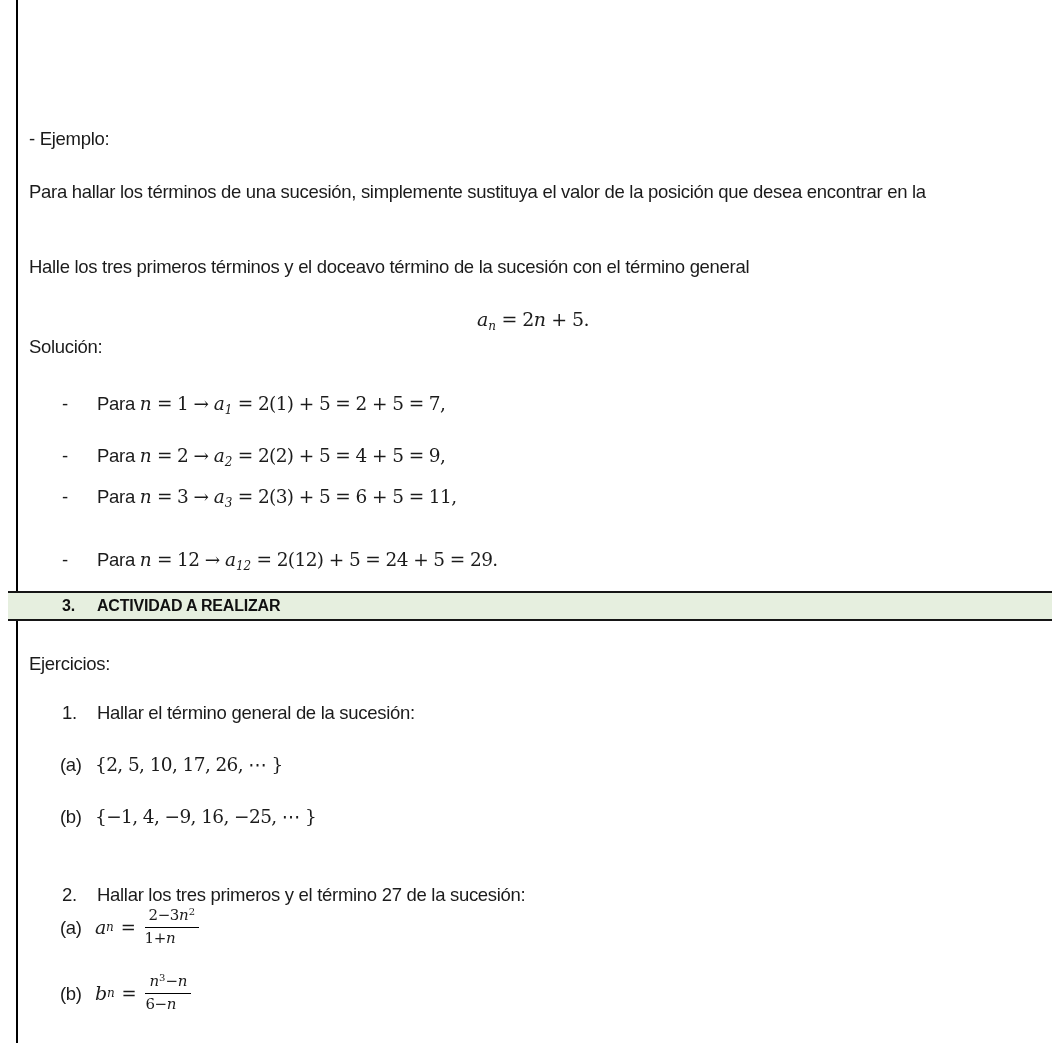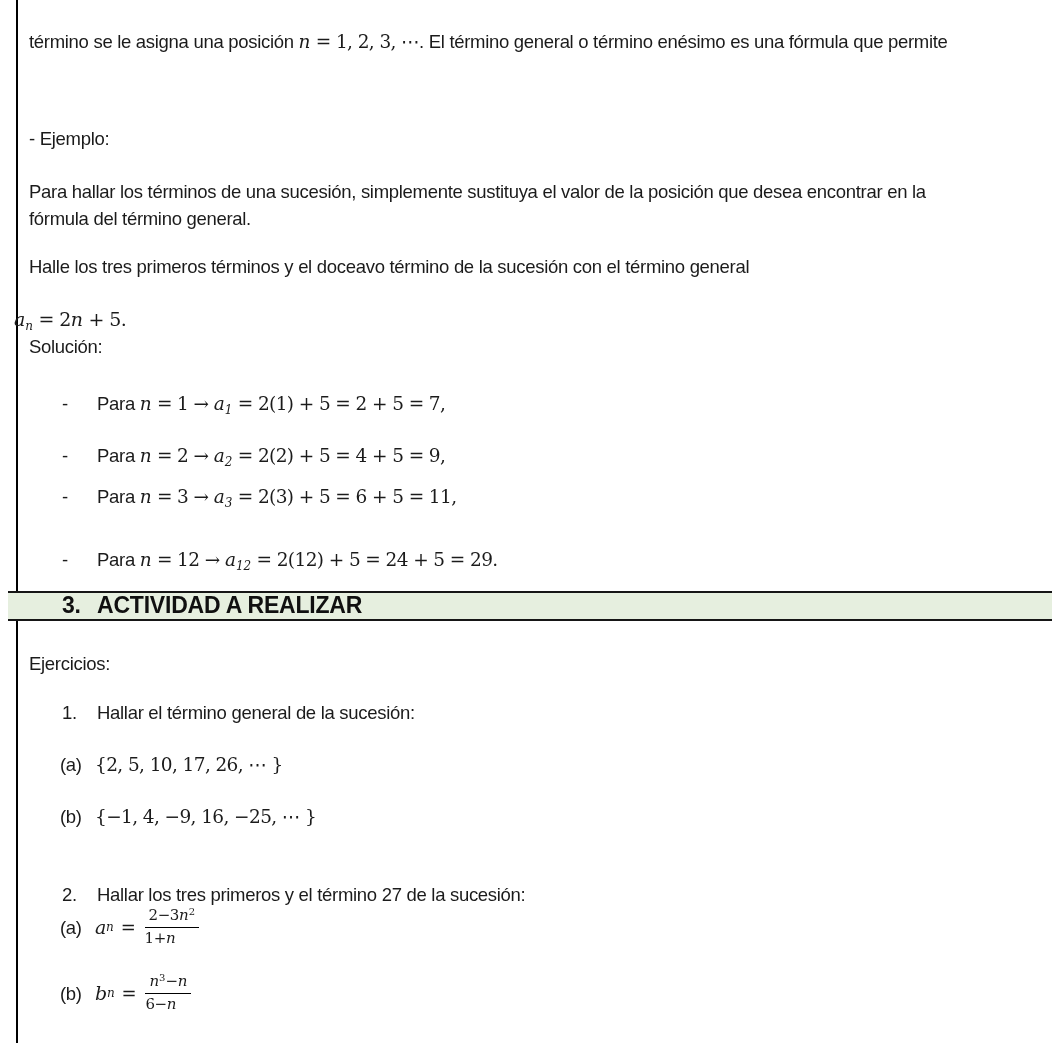--- a/index.html
+++ b/index.html
@@ -11,25 +11,25 @@
   
   .m{font-family:"DejaVu Serif",serif;letter-spacing:-0.6px;}
   .mv{font-family:"DejaVu Serif",serif;font-style:italic;letter-spacing:0;}
   sub.msub{font-family:"DejaVu Serif",serif;font-style:italic;font-size:12px;
        vertical-align:-4px;letter-spacing:0;line-height:0;}
   sup.msup{font-size:10px;vertical-align:5px;letter-spacing:0;line-height:0;}
   
   .marker{display:inline-block;margin-left:62px;width:35px;}
   .plabel{display:inline-block;margin-left:60px;width:35px;}
   
-  .center-math{text-align:left;padding-left:14px;font-size:19px;}
+  .center-math{text-align:center;padding-left:14px;font-size:19px;}
   
   .band{position:absolute;top:591px;left:8px;right:0;background:#e6efdf;
        border-top:2px solid #161616;border-bottom:2px solid #161616;
-       padding:3px 0 4px;font-weight:bold;font-size:23px;line-height:19px;
+       padding:3px 0 4px;font-weight:bold;font-size:16px;line-height:19px;
        color:#101010;letter-spacing:-0.2px;white-space:nowrap;}
   .band .bnum{display:inline-block;margin-left:54px;width:35px;}
   
   .vrule{position:absolute;left:16px;width:2px;background:#000000;}
   .vr1{top:0;height:591px;}
   .vr2{top:621px;height:422px;}
   
   .frow{display:flex;align-items:center;white-space:nowrap;}
   .frow .fv{font-family:"DejaVu Serif",serif;font-style:italic;font-size:19px;}
   .frow .feq{font-family:"DejaVu Serif",serif;margin:0 9px 0 7px;font-size:18px;}
@@ -38,30 +38,28 @@
   .frac .num{display:block;border-bottom:1.5px solid #000;padding:0 4px 1px;}
   .frac .den{display:block;padding-top:1px;}
 </style>
 </head>
 <body>
 
 <div class="vrule vr1"></div>
 <div class="vrule vr2"></div>
 
 <div class="blk para" style="top:28px">
-  <div><span>término se le asigna una posición </span><span class="mv">n</span><span class="m"> = 1, 2, 3, ⋯</span><span>. El término general o término enésimo es una fórmula que permite</span></div>
 </div>
 
 <div class="blk para" style="top:125px">
   <span>- Ejemplo:</span>
 </div>
 
 <div class="blk para" style="top:178px">
   <div><span>Para hallar los términos de una sucesión, simplemente sustituya el valor de la posición que desea encontrar en la</span></div>
-  <div><span>fórmula del término general.</span></div>
 </div>
 
 <div class="blk para" style="top:253px">
   <span>Halle los tres primeros términos y el doceavo término de la sucesión con el término general</span>
 </div>
 
 <div class="blk center-math" style="top:304px;line-height:30px">
   <span class="mv">a</span><sub class="msub">n</sub><span class="m"> = 2</span><span class="mv">n</span><span class="m"> + 5.</span>
 </div>
 

